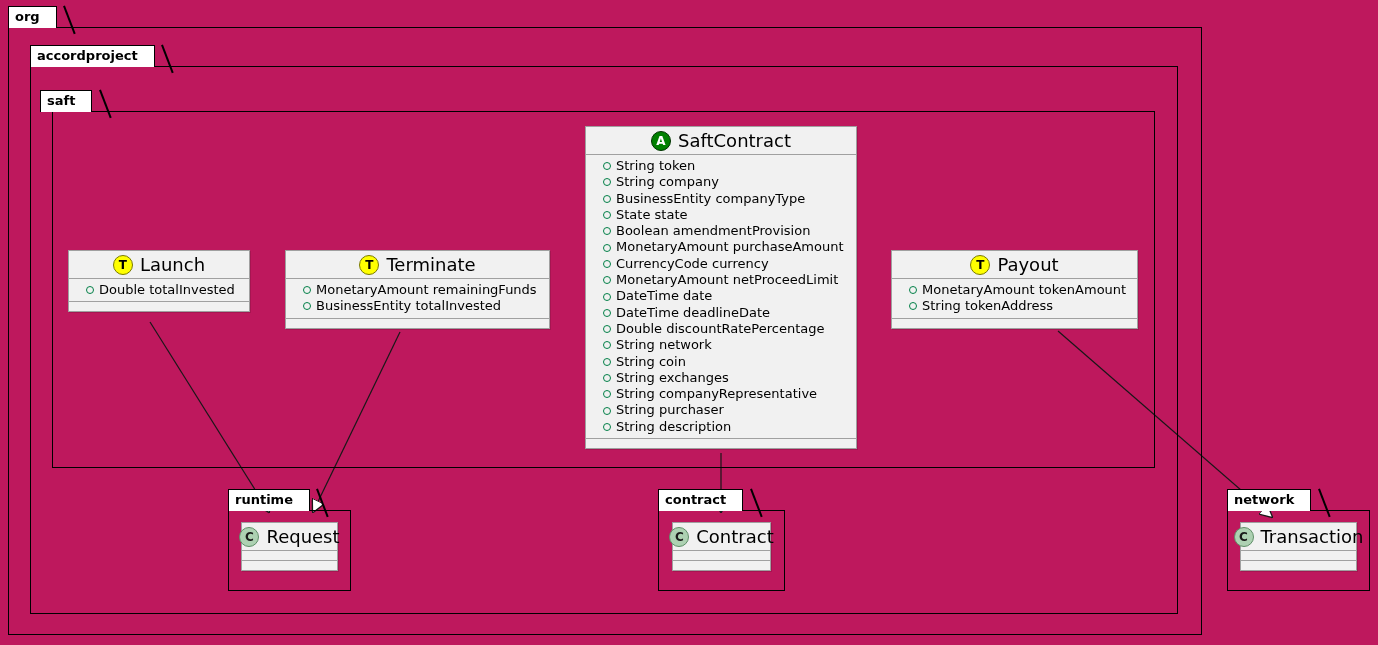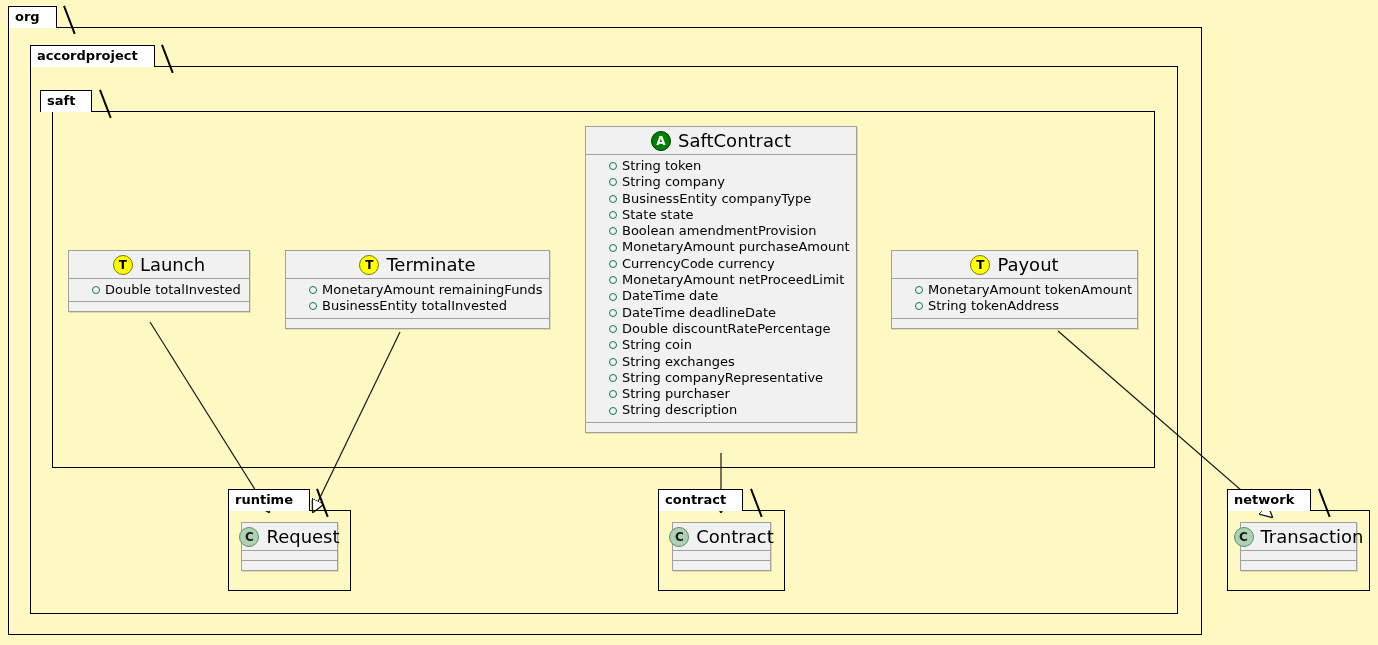--- a/index.html
+++ b/index.html
@@ -5,21 +5,21 @@
 <style>
   html, body {
     margin: 0;
     padding: 0;
     background: #FFFFFF;
   }
   #canvas {
     position: relative;
     width: 1378px;
     height: 645px;
-    background: #fef9c3;
+    background: #be185d;
     font-family: "DejaVu Sans", sans-serif;
     overflow: hidden;
     text-align: right;
   }
   #edges {
     position: absolute;
     left: 0; top: 0;
     width: 1378px;
     height: 645px;
     pointer-events: none;
@@ -96,21 +96,21 @@
     border-bottom: 1px solid #A0A0A0;
     background: #F1F1F1;
   }
   .attr {
     display: flex;
     align-items: center;
     gap: 5px;
     font-size: 13px;
     color: #000000;
     line-height: 16.3px;
-    padding-left: 23px;
+    padding-left: 17px;
     white-space: nowrap;
   }
   .attr-dot {
     display: inline-block;
     width: 6px;
     height: 6px;
     border-radius: 50%;
     border: 1.2px solid #038048;
     background: #F1F1F1;
     flex: 0 0 auto;
@@ -253,20 +253,24 @@
       <div class="attr">
           <span class="attr-dot"></span>
           <span>DateTime deadlineDate</span>
         </div>
       <div class="attr">
           <span class="attr-dot"></span>
           <span>Double discountRatePercentage</span>
         </div>
       <div class="attr">
           <span class="attr-dot"></span>
+          <span>String network</span>
+        </div>
+      <div class="attr">
+          <span class="attr-dot"></span>
           <span>String coin</span>
         </div>
       <div class="attr">
           <span class="attr-dot"></span>
           <span>String exchanges</span>
         </div>
       <div class="attr">
           <span class="attr-dot"></span>
           <span>String companyRepresentative</span>
         </div>

